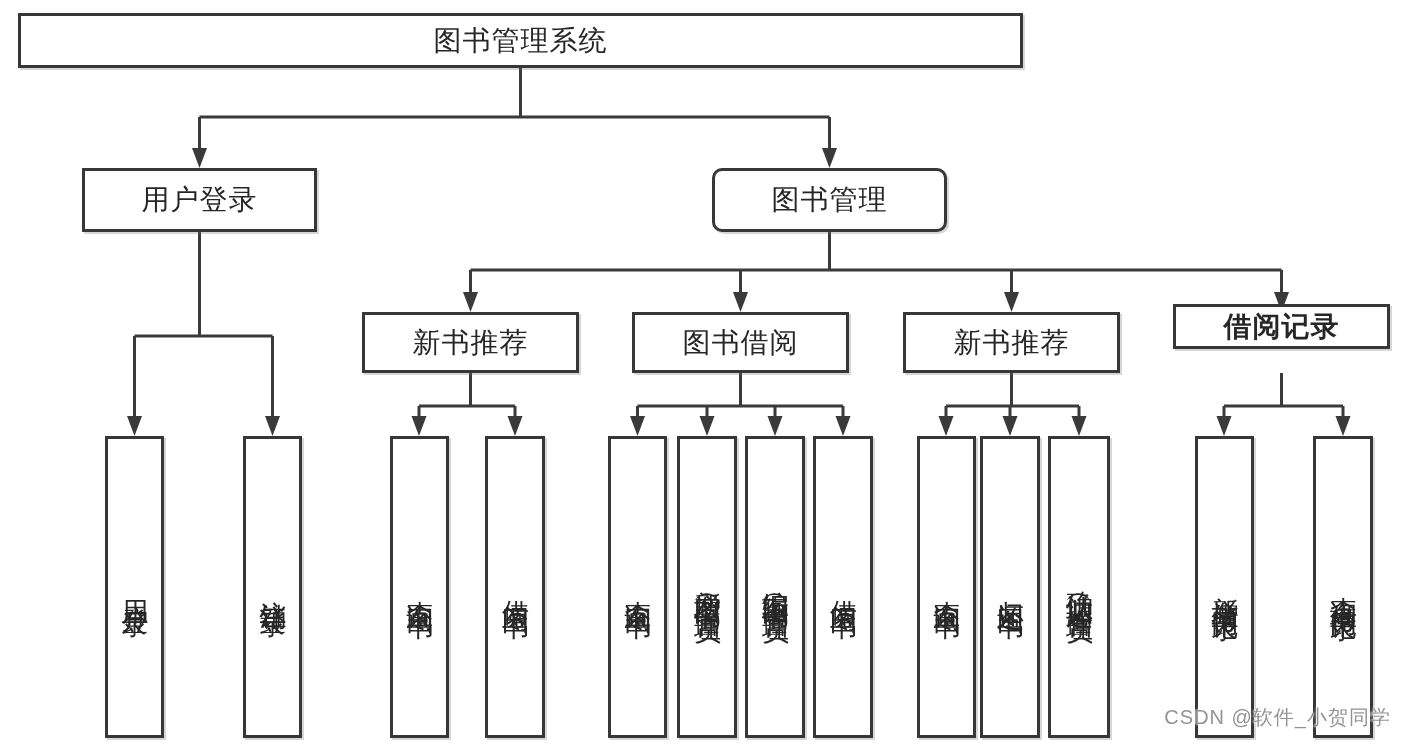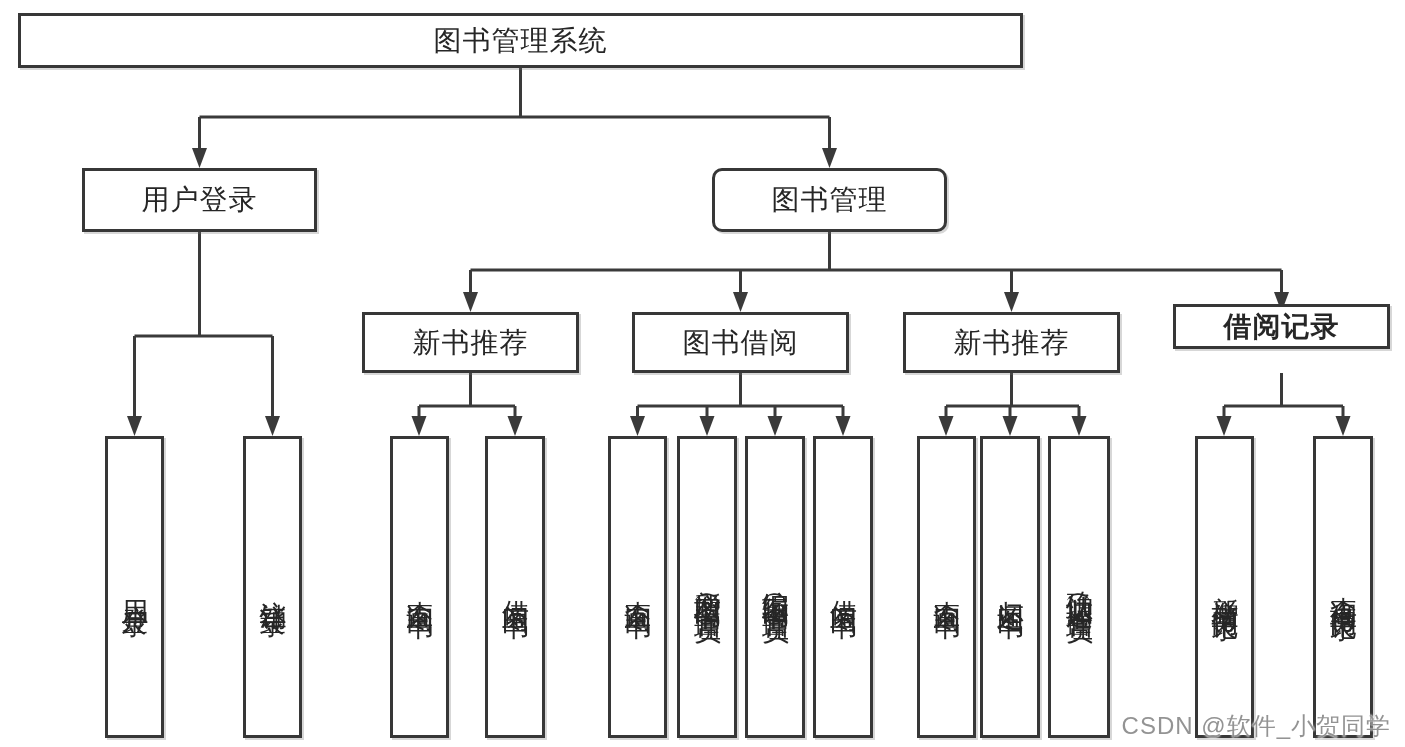--- a/index.html
+++ b/index.html
@@ -37,22 +37,22 @@
   .leaf .vtext {
     writing-mode: vertical-rl;
     line-height: 1;
     font-size: 27px;
     letter-spacing: 4px;
     white-space: nowrap;
   }
   .watermark {
     position: absolute;
     right: 14px;
-    bottom: 5px;
-    font-size: 24px;
+    bottom: 16px;
+    font-size: 20px;
     color: rgba(138,138,138,0.92);
     text-shadow: 0 0 3px #ffffff, 0 0 2px #ffffff;
     letter-spacing: 1px;
     white-space: nowrap;
   }
 </style>
 </head>
 <body>
 
 <div class="canvas">

